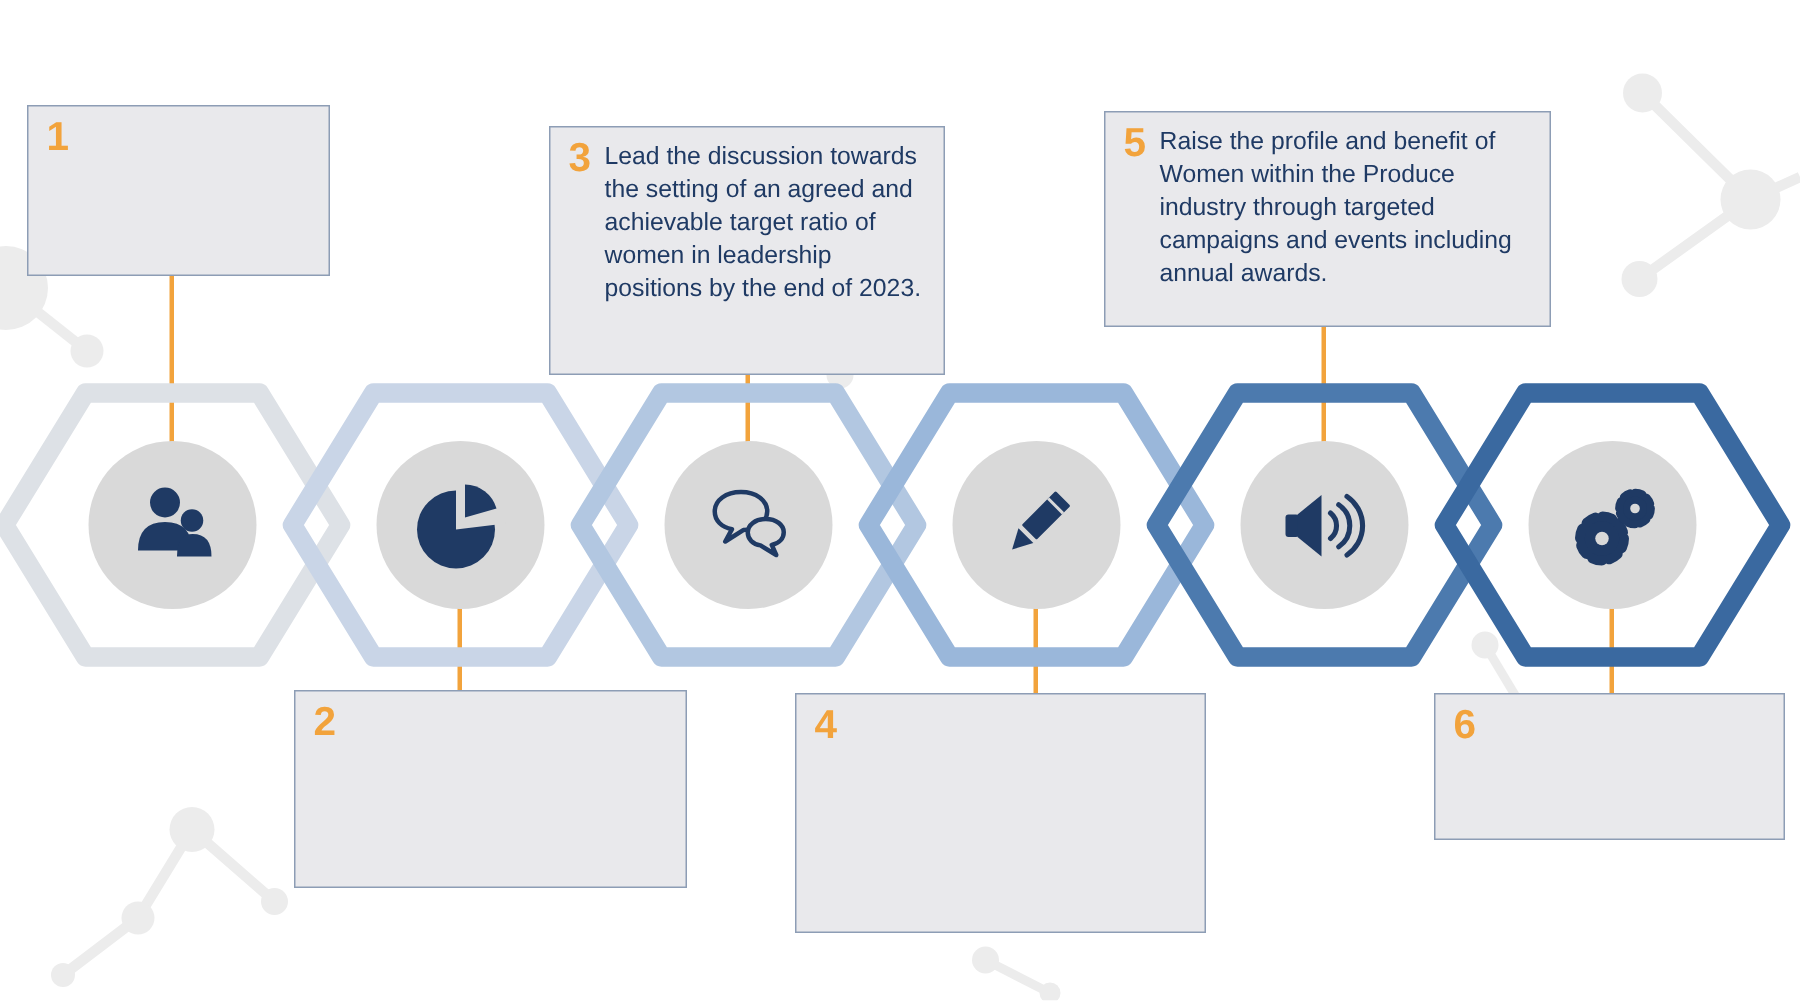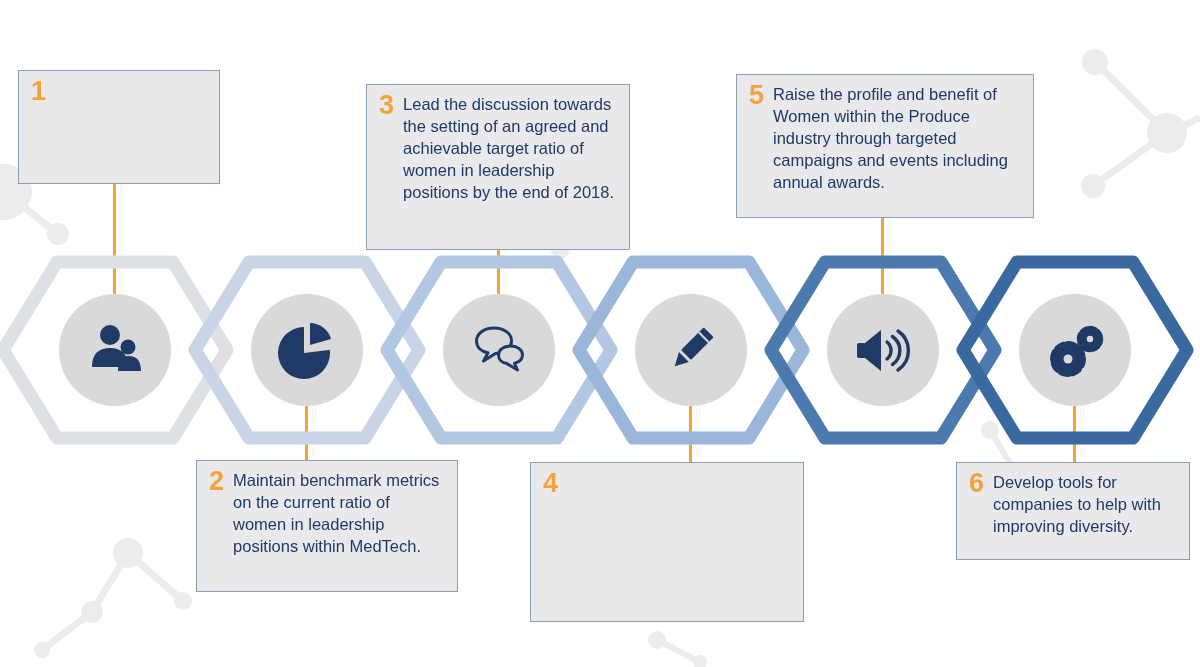--- a/index.html
+++ b/index.html
@@ -166,35 +166,33 @@
       </g>
     </g>
   </svg>
 
   <div class="step-box" style="left:18px; top:70px; width:202px; min-height:114px;">
     <span class="step-number">1</span>
   </div>
 
   <div class="step-box" style="left:196px; top:460px; width:262px; min-height:132px;">
     <span class="step-number">2</span>
-    <span class="step-text">Maintain benchmark metrics on the current ratio of women in leadership positions within MedTech.</span>
   </div>
 
   <div class="step-box" style="left:366px; top:84px; width:264px; min-height:166px;">
     <span class="step-number">3</span>
-    <span class="step-text">Lead the discussion towards the setting of an agreed and achievable target ratio of women in leadership positions by the end of 2018.</span>
+    <span class="step-text">Lead the discussion towards the setting of an agreed and achievable target ratio of women in leadership positions by the end of 2023.</span>
   </div>
 
   <div class="step-box" style="left:530px; top:462px; width:274px; min-height:160px;">
     <span class="step-number">4</span>
   </div>
 
   <div class="step-box" style="left:736px; top:74px; width:298px; min-height:144px;">
     <span class="step-number">5</span>
     <span class="step-text">Raise the profile and benefit of Women within the Produce industry through targeted campaigns and events including annual awards.</span>
   </div>
 
   <div class="step-box" style="left:956px; top:462px; width:234px; min-height:98px;">
     <span class="step-number">6</span>
-    <span class="step-text">Develop tools for companies to help with improving diversity.</span>
   </div>
 
 </div>
 
 </body></html>

